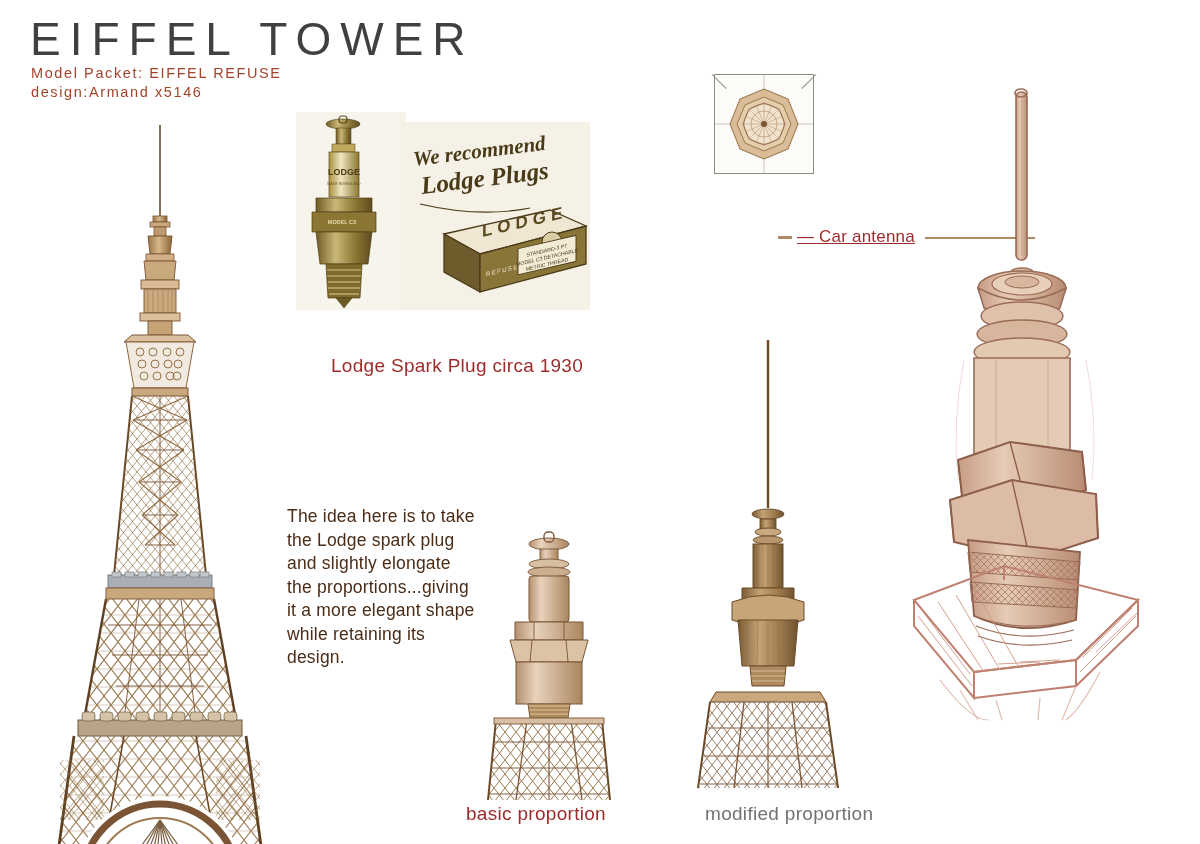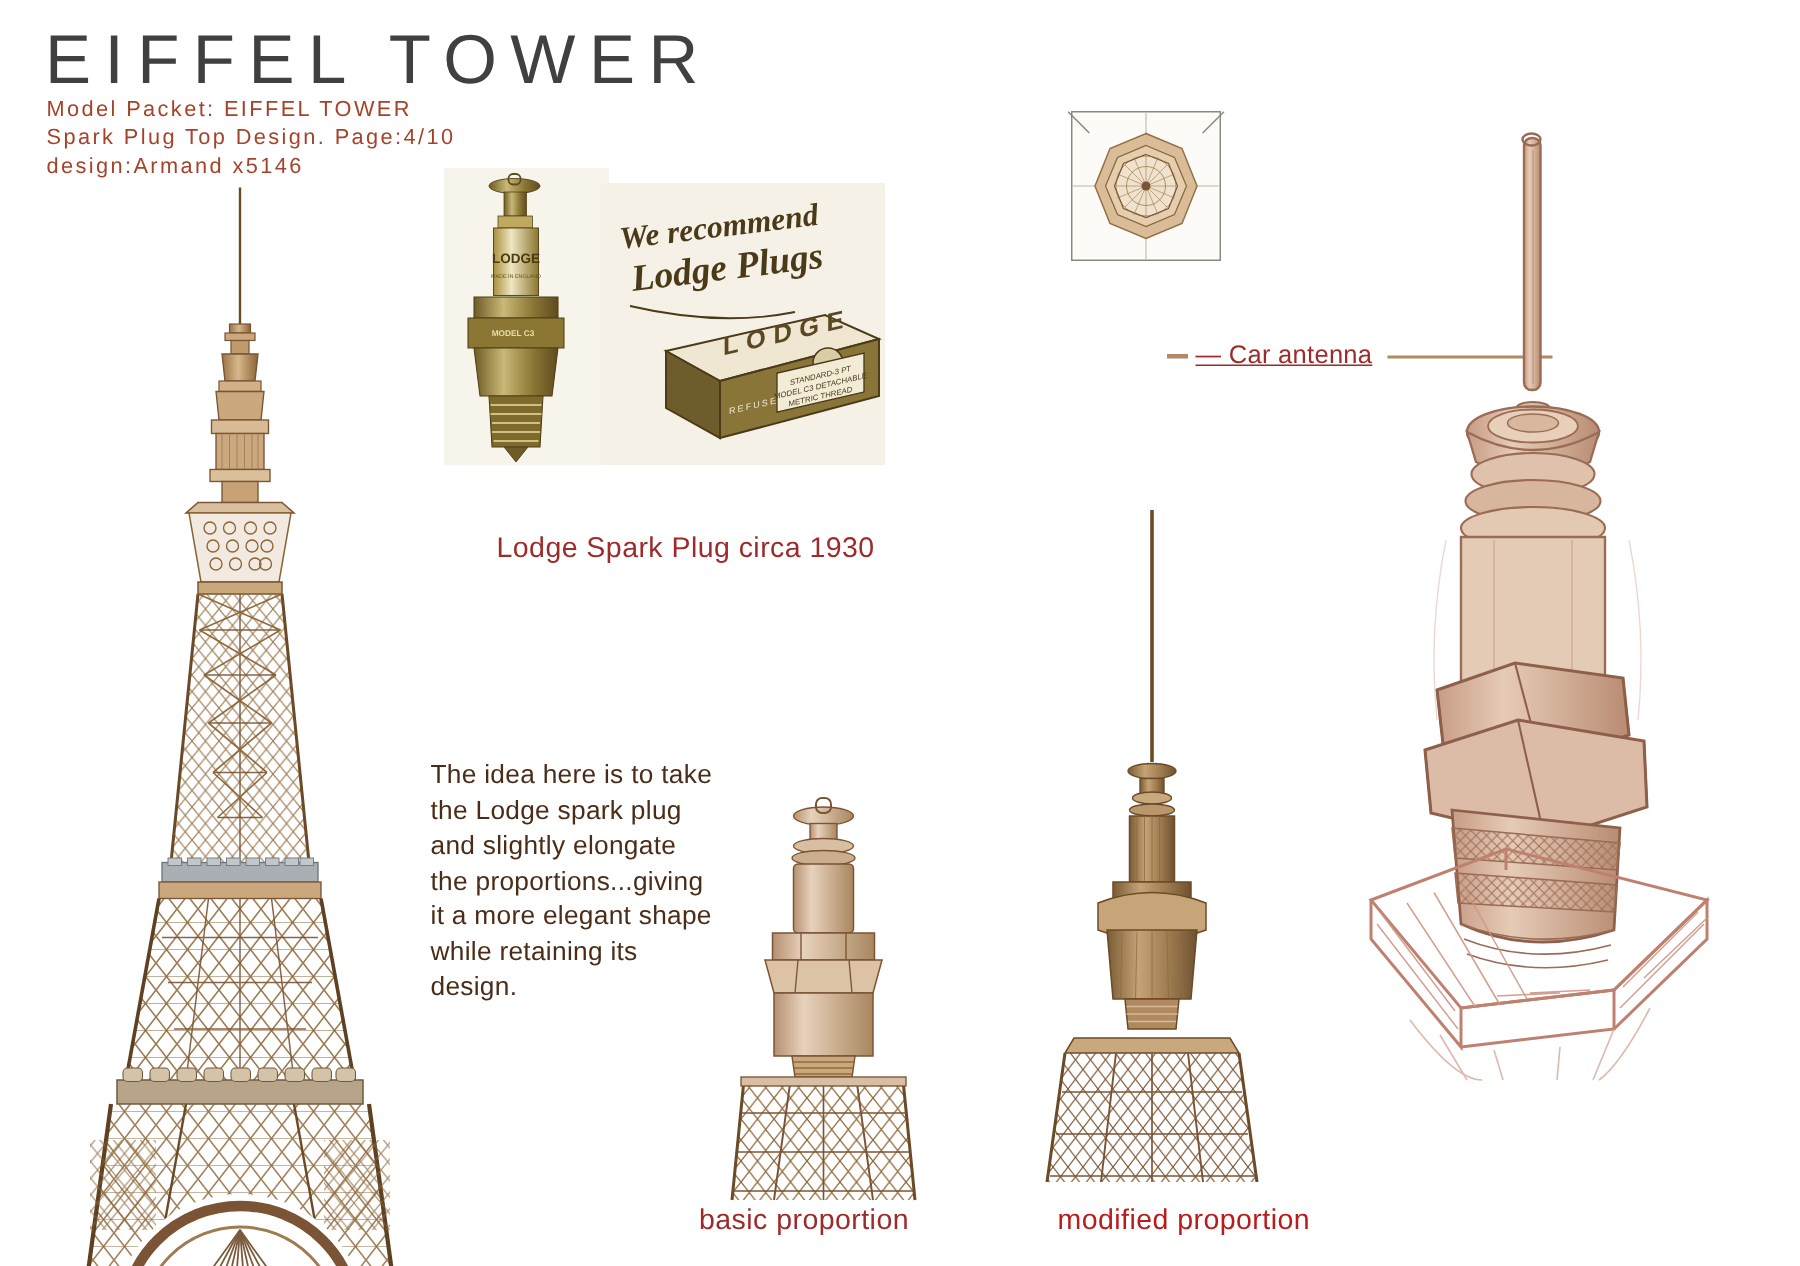--- a/index.html
+++ b/index.html
@@ -18,21 +18,21 @@
     color:#404040;font-weight:400;white-space:nowrap;
   }
   .subtitle{
     position:absolute;left:31px;top:64px;
     font-size:14.5px;line-height:19px;letter-spacing:1.6px;
     color:#A5432A;white-space:nowrap;
   }
 
   
   .cap-red{color:#9E2B2B;font-size:19px;letter-spacing:.3px;white-space:nowrap;position:absolute;}
-  .cap-brown{color:#b91c1c;font-size:19px;letter-spacing:.3px;white-space:nowrap;position:absolute;}
+  .cap-brown{color:#737373;font-size:19px;letter-spacing:.3px;white-space:nowrap;position:absolute;}
   .cap-red-sm{color:#9E2B2B;font-size:17px;letter-spacing:.2px;white-space:nowrap;position:absolute;}
 
   .bodytext{
     position:absolute;left:287px;top:505px;width:190px;
     color:#4A2C17;font-size:17.5px;line-height:23.5px;letter-spacing:.2px;
   }
 
   
   .leader-left{position:absolute;left:778px;top:236px;width:14px;height:3px;background:#B08A63;}
   .leader-right{position:absolute;left:925px;top:237px;width:110px;height:2px;background:#B08A63;}
@@ -51,22 +51,21 @@
 
   svg{display:block;overflow:visible;}
 </style>
 </head>
 <body>
 
 <div class="sheet">
 
   <div class="title">EIFFEL TOWER</div>
   <div class="subtitle">
-    <div>Model Packet: EIFFEL TOWER</div>
-    <div>Spark Plug Top Design. Page:4/10</div>
+    <div>Model Packet: EIFFEL REFUSE</div>
     <div>design:Armand x5146</div>
   </div>
 
   <svg style="position:absolute;left:20px;top:120px;" width="280" height="710" viewBox="0 0 280 710">
     <defs>
       <linearGradient id="ironGrad" x1="0" y1="0" x2="1" y2="0">
         <stop offset="0%" stop-color="#9B7443"></stop>
         <stop offset="45%" stop-color="#D6B88C"></stop>
         <stop offset="100%" stop-color="#8A6435"></stop>
       </linearGradient>

